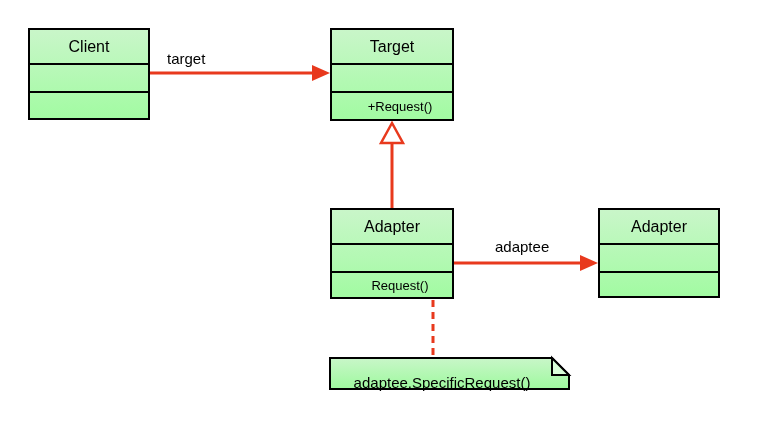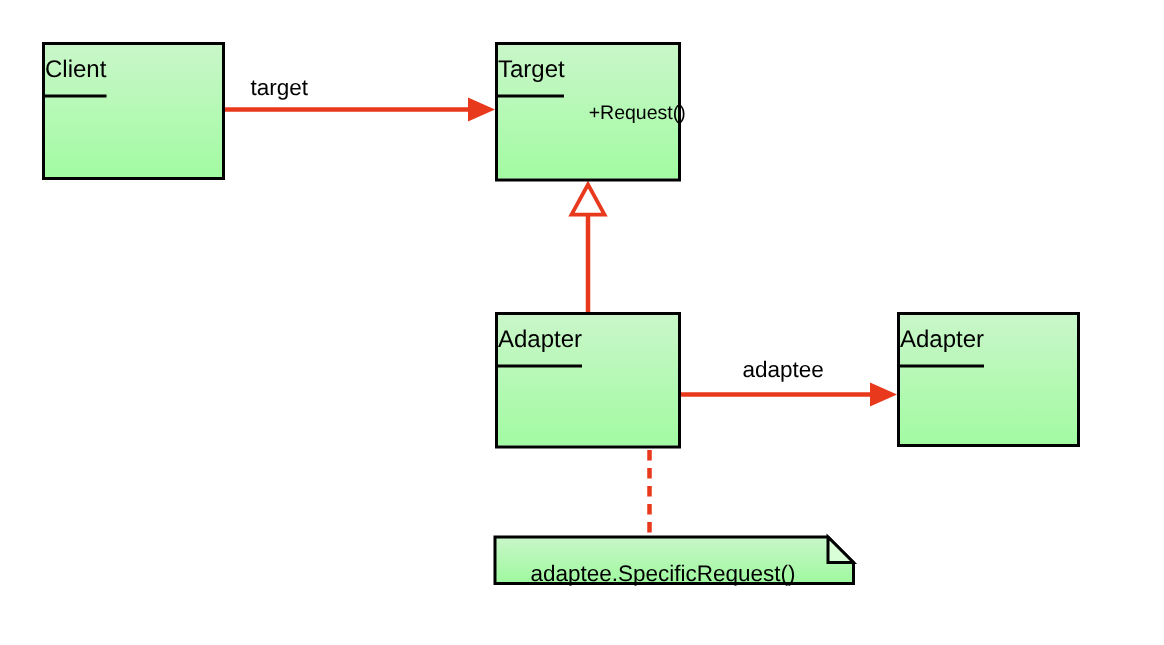--- a/index.html
+++ b/index.html
@@ -20,21 +20,21 @@
     left: 0; top: 0;
     width: 776px; height: 430px;
     pointer-events: none;
   }
   .uml-class {
     position: absolute;
     box-sizing: border-box;
     border: 2px solid #000000;
     background: linear-gradient(180deg, #c9f6c9 0%, #a2fba2 100%);
     display: flex;
-    flex-direction: row;
+    flex-direction: column;
     color: #000000;
   }
   .uml-title {
     height: 33px;
     border-bottom: 2px solid #000000;
     display: flex;
     align-items: center;
     justify-content: center;
     font-size: 16px;
   }
@@ -112,20 +112,21 @@
 
   <div class="uml-class pos-target">
     <div class="uml-title">Target</div>
     <div class="uml-attrs"></div>
     <div class="uml-methods">+Request()</div>
   </div>
 
   <div class="uml-class pos-adapter">
     <div class="uml-title">Adapter</div>
     <div class="uml-attrs"></div>
+    <div class="uml-methods">Request()</div>
   </div>
 
   <div class="uml-class pos-adaptee">
     <div class="uml-title">Adapter</div>
     <div class="uml-attrs"></div>
   </div>
 
   <div class="edge-label" id="label-target">target</div>
   <div class="edge-label" id="label-adaptee">adaptee</div>
 

